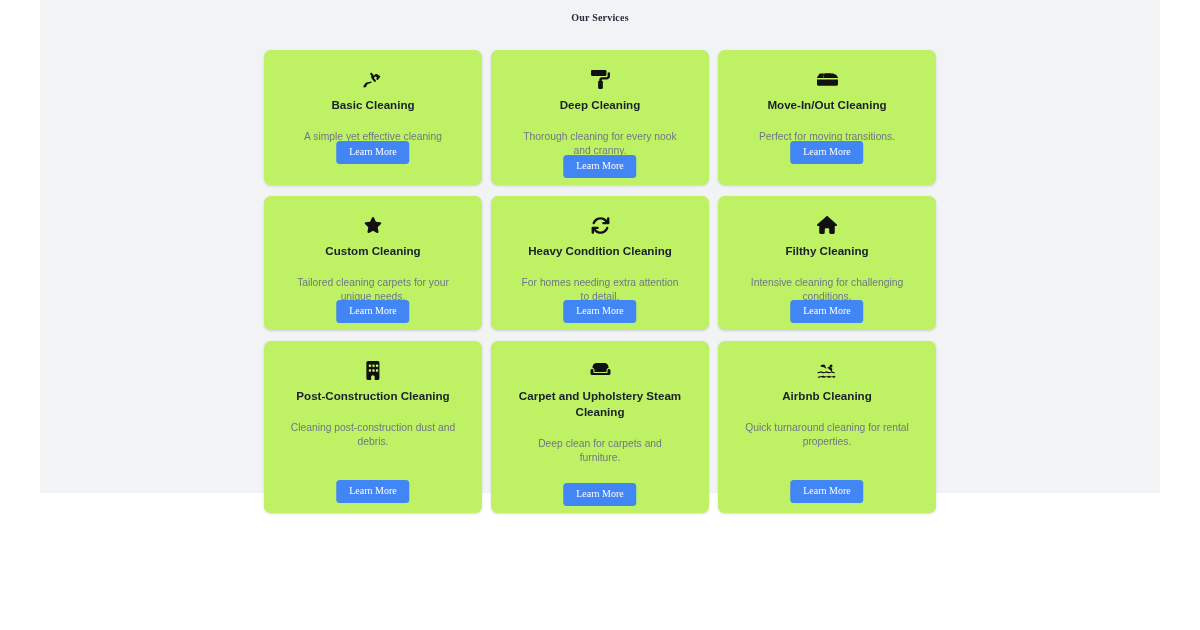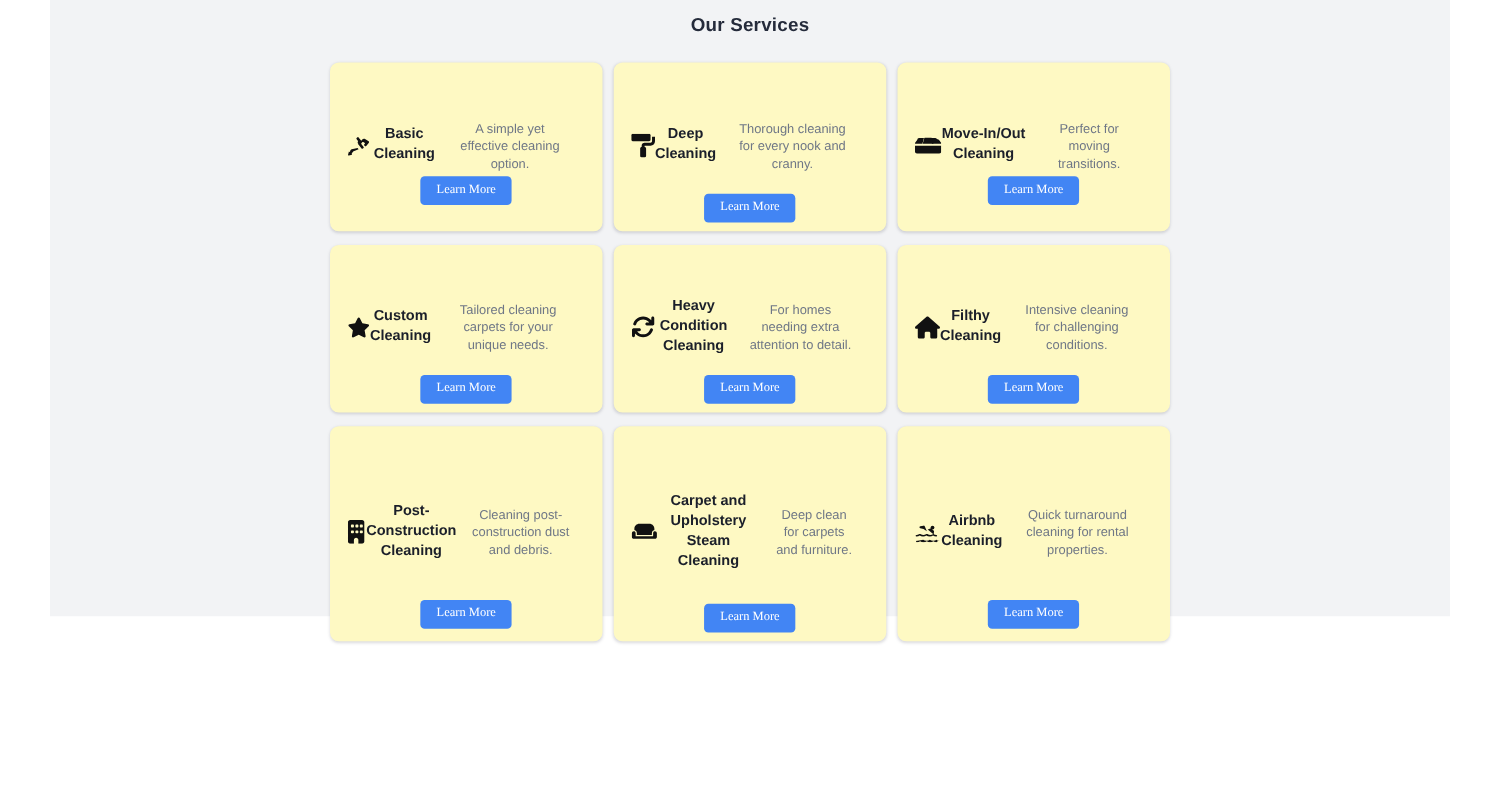--- a/index.html
+++ b/index.html
@@ -18,47 +18,49 @@
     left: 40px;
     top: 0;
     width: 1120px;
     height: 493px;
     background: #f2f3f5;
     box-sizing: border-box;
   }
 
   #page-title {
     text-align: center;
-    font-size: 15px;
+    font-size: 10px;
     font-weight: bold;
     color: #252b3b;
     letter-spacing: 0.2px;
     margin: 0;
     padding-top: 13px;
     line-height: 1;
+    font-family: Liberation Serif, serif;
   }
 
   #cards-grid {
     position: absolute;
     left: 224px;
     top: 50px;
     width: 672px;
     display: grid;
     grid-template-columns: repeat(3, 218px);
     column-gap: 9px;
     row-gap: 11px;
   }
 
   .service-card {
-    background: #fef9c3;
+    background: #bef264;
     border-radius: 7px;
     box-shadow: 0 1px 3px rgba(16, 24, 40, 0.10), 0 1px 2px rgba(16, 24, 40, 0.06);
     box-sizing: border-box;
     padding: 14px 14px 14px 14px;
     display: flex;
+    flex-direction: column;
     align-items: center;
     position: relative;
   }
 
   .row-1 .service-card { height: 135px; }
   .row-2 .service-card { height: 134px; }
   .row-3 .service-card { height: 172px; }
 
   .card-icon {
     height: 20px;

